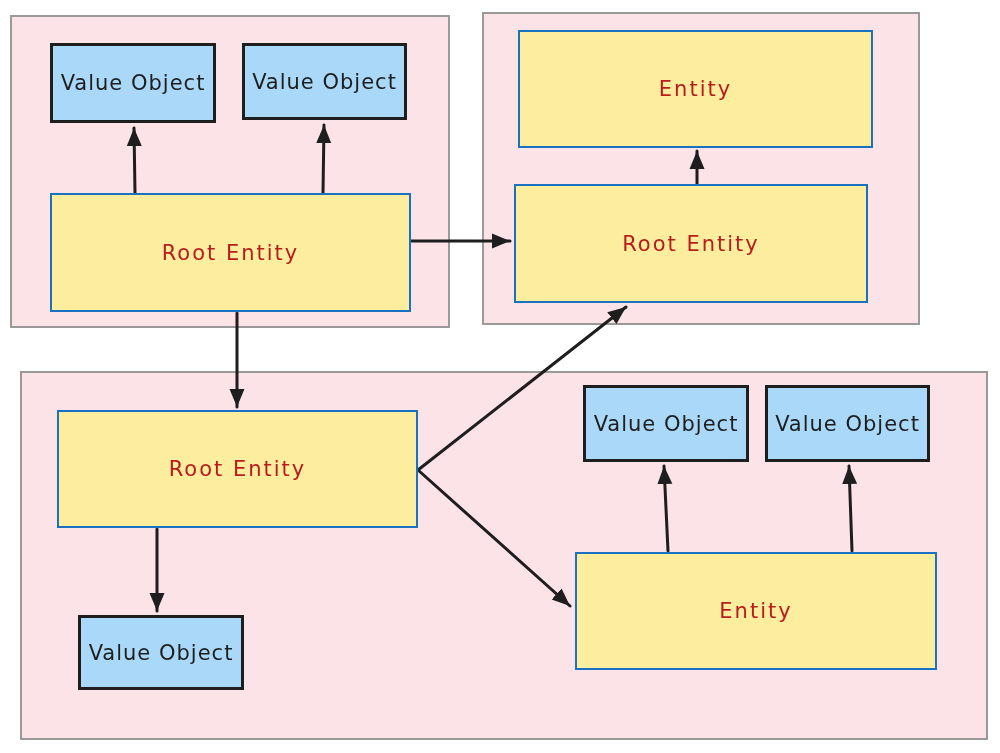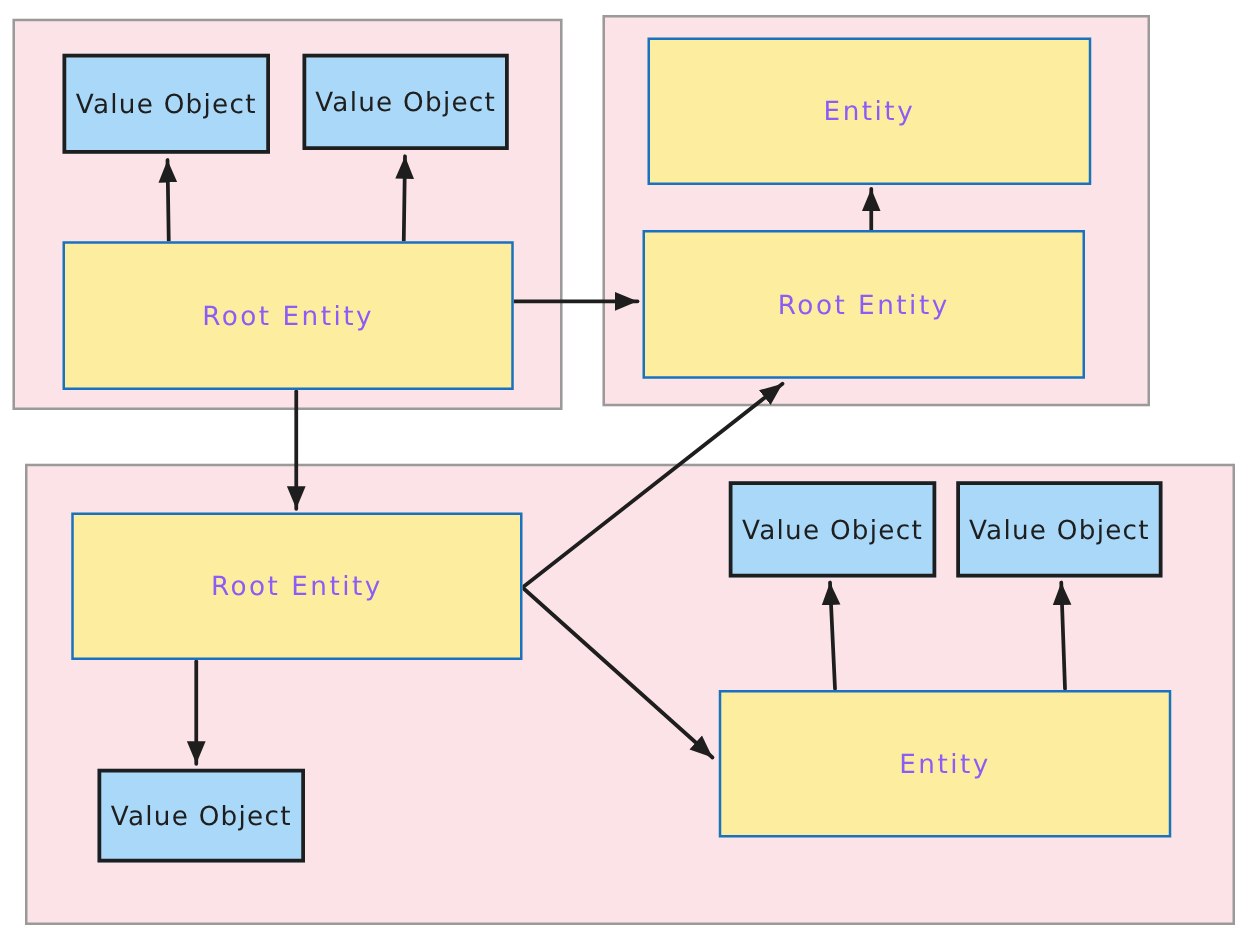--- a/index.html
+++ b/index.html
@@ -34,21 +34,21 @@
   }
   .value-object {
     background: #a9d8f8;
     border: 3px solid #1e1e1e;
     color: #1e1e1e;
     letter-spacing: 1px;
   }
   .entity-node {
     background: #fdee9f;
     border: 2.5px solid #1971c2;
-    color: #8b5cf6;
+    color: #b91c1c;
     letter-spacing: 2px;
   }
   #vo1  { left: 50px;  top: 43px;  width: 166px; height: 80px; }
   #vo2  { left: 242px; top: 43px;  width: 165px; height: 77px; }
   #re1  { left: 50px;  top: 193px; width: 361px; height: 119px; }
   #ent1 { left: 518px; top: 30px;  width: 355px; height: 118px; }
   #re2  { left: 514px; top: 184px; width: 354px; height: 119px; }
   #re3  { left: 57px;  top: 410px; width: 361px; height: 118px; }
   #vo3  { left: 583px; top: 385px; width: 166px; height: 77px; }
   #vo4  { left: 765px; top: 385px; width: 165px; height: 77px; }

